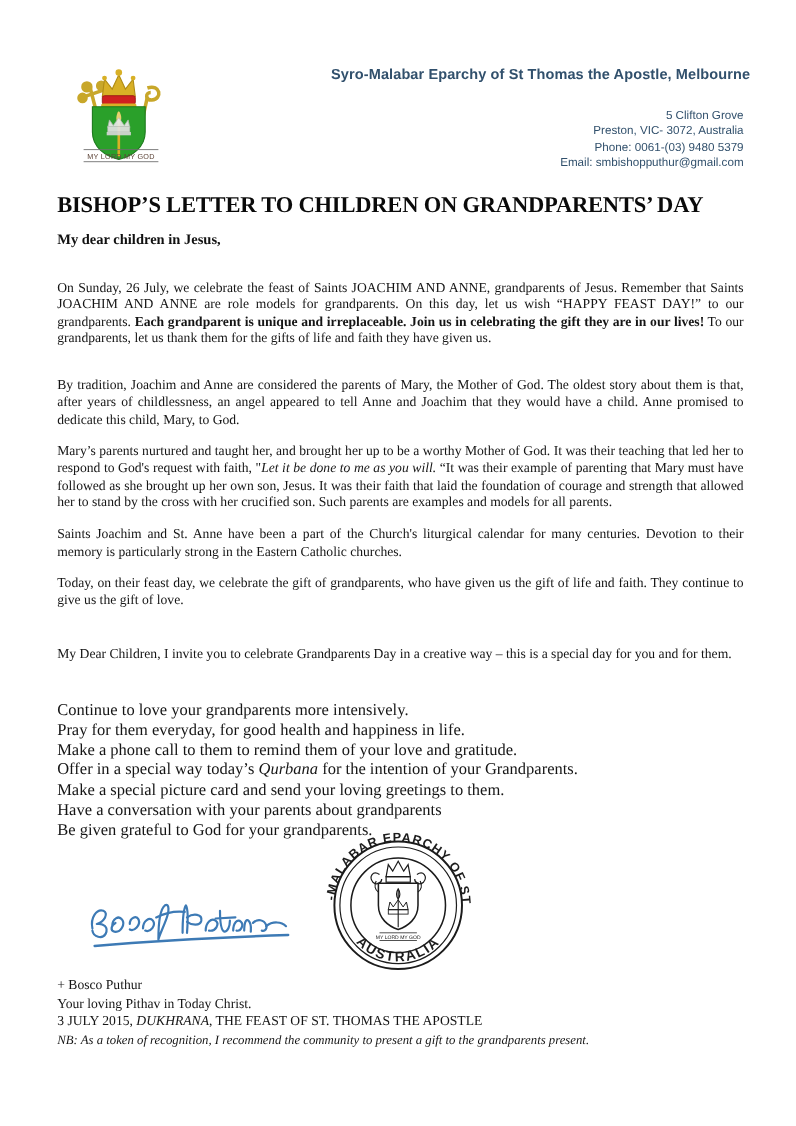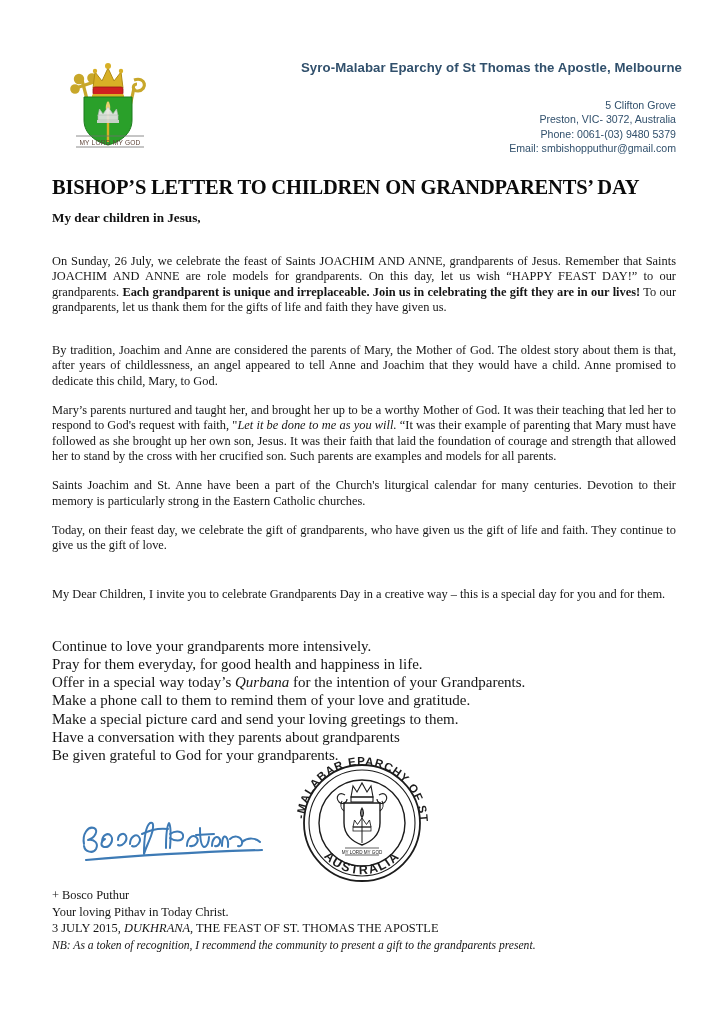--- a/index.html
+++ b/index.html
@@ -254,24 +254,24 @@
 
     <div class="gap-xl"></div>
 
     <p class="body-par">My Dear Children, I invite you to celebrate Grandparents Day in a creative way – this is a special day for you and for them.</p>
 
     <div class="gap-xl"></div>
 
     <ul class="list-block">
       <li><span>Continue to love your grandparents more intensively.</span></li>
       <li><span>Pray for them everyday, for good health and happiness in life.</span></li>
+      <li><span>Make a phone call to them to remind them of your love and gratitude.</span></li>
       <li><span>Offer in a special way today’s </span><i>Qurbana</i><span> for the intention of your Grandparents.</span></li>
-      <li><span>Make a phone call to them to remind them of your love and gratitude.</span></li>
       <li><span>Make a special picture card and send your loving greetings to them.</span></li>
-      <li><span>Have a conversation with they parents about grandparents</span></li>
+      <li><span>Have a conversation with your parents about grandparents</span></li>
       <li><span>Be given grateful to God for your grandparents.</span></li>
     </ul>
   </div>
 
   <div class="sign-area">
 
     <div class="signature">
       <svg viewBox="0 0 200 58" width="200" height="58" xmlns="http://www.w3.org/2000/svg">
         <g fill="none" stroke="#3d7ab5" stroke-width="2" stroke-linecap="round" stroke-linejoin="round">
           <path d="M12 34 C10 24, 16 16, 22 18 C27 20, 23 28, 16 30 C22 29, 27 33, 24 39 C21 44, 13 42, 12 36"></path>

